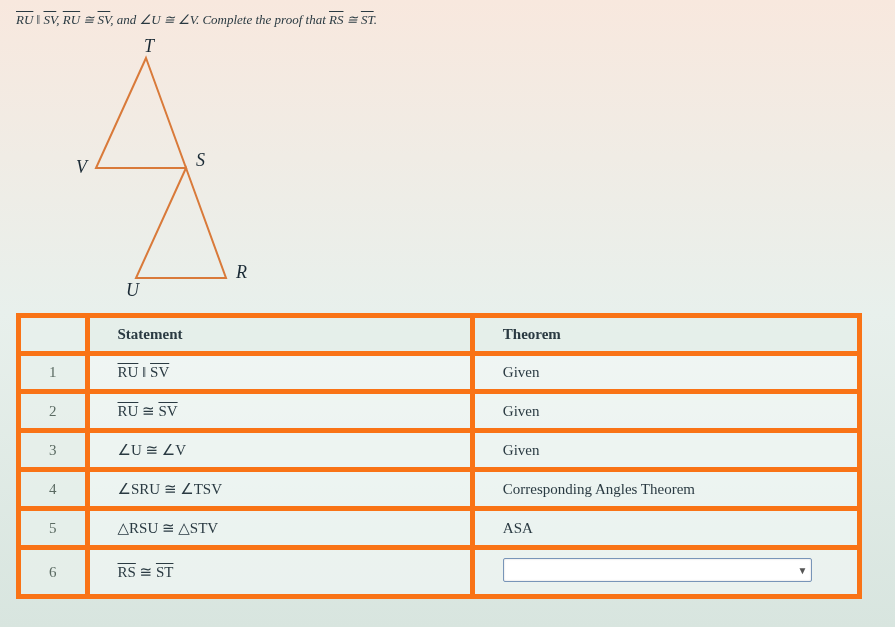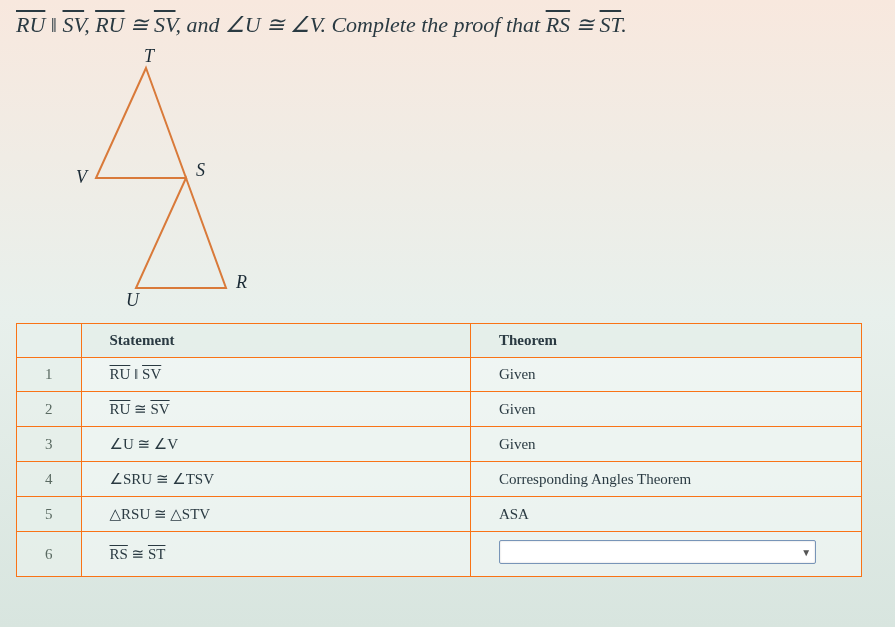--- a/index.html
+++ b/index.html
@@ -6,21 +6,21 @@
     body {
       width: 895px;
       height: 627px;
       background: linear-gradient(180deg, #f8e8de 0%, #e8f0ec 50%, #d8e5df 100%);
       font-family: Georgia, 'Times New Roman', serif;
       color: #333;
       padding: 12px 16px;
       overflow: hidden;
     }
     .problem-statement {
-      font-size: 22px;
+      font-size: 13px;
       font-style: italic;
       color: #2a3a42;
       margin-bottom: 10px;
     }
     .overline { text-decoration: overline; }
     .diagram {
       margin: 5px 0 15px 50px;
     }
     .diagram svg { display: block; }
     .label-text {
@@ -28,21 +28,21 @@
       font-family: Georgia, serif;
       font-size: 18px;
       fill: #1a2a35;
     }
     table {
       border-collapse: collapse;
       width: 98%;
       background: rgba(245,250,248,0.6);
     }
     table th, table td {
-      border: 1px solid #f97316;
+      border: 5px solid #f97316;
       padding: 8px 28px;
       text-align: left;
       font-size: 15px;
       color: #2a3a42;
       vertical-align: middle;
     }
     table th {
       font-weight: bold;
       background: rgba(220,232,226,0.5);
     }

